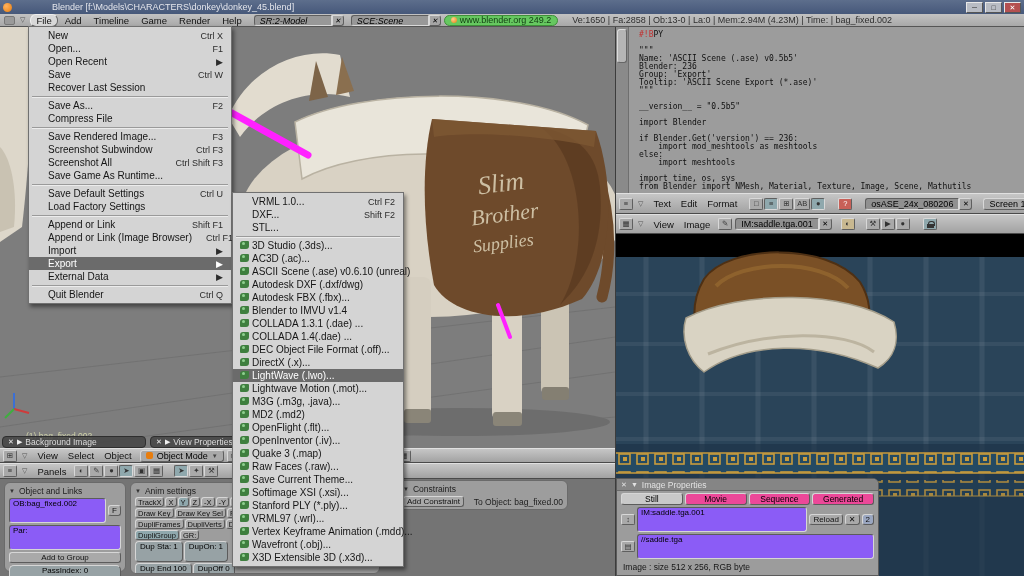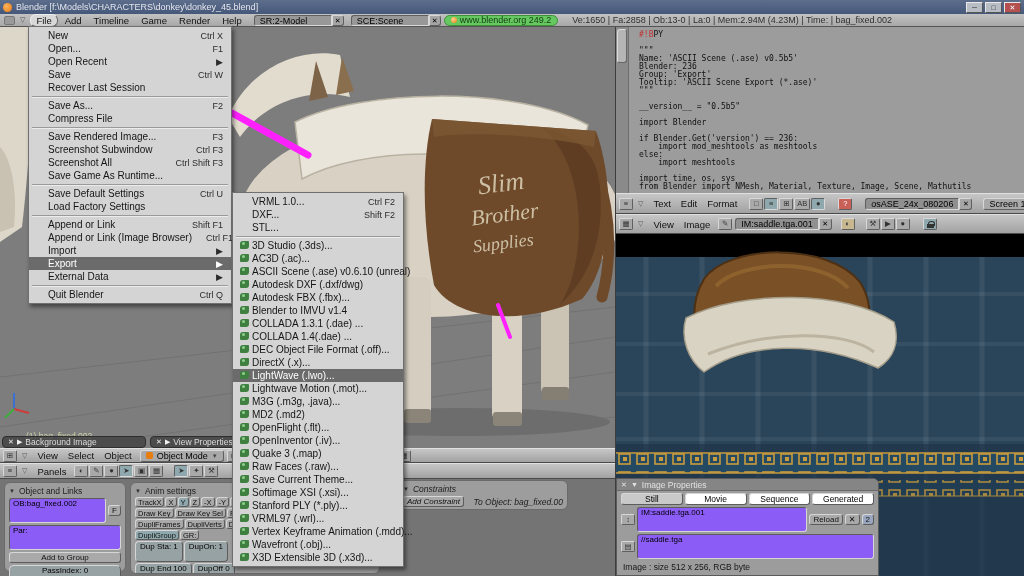--- a/index.html
+++ b/index.html
@@ -6,34 +6,34 @@
   *{box-sizing:border-box;}
   .screen{position:relative;width:1024px;height:576px;overflow:hidden;
     font-family:"Liberation Sans",sans-serif;color:#000;background:#7d7d7d;
     -webkit-font-smoothing:antialiased;}
   
   .titlebar{position:absolute;left:0;top:0;width:1024px;height:14px;
     background:linear-gradient(#5d6e8c,#46587a);display:flex;align-items:center;
     padding:0 3px;gap:4px;}
   .titlebar .blogo{width:9px;height:9px;border-radius:50%;
     background:radial-gradient(circle at 35% 35%,#ffb25e,#e87d0d);flex:0 0 auto;}
-  .titlebar .ttext{font-size:9px;color:#e4e6ec;white-space:nowrap;overflow:hidden;flex:1;}
+  .titlebar .ttext{font-size:9px;color:#e4e6ec;white-space:nowrap;overflow:hidden;flex:1;margin-left:36px;}
   .wbtn{width:17px;height:11px;font-size:7px;line-height:10px;text-align:center;
     background:#b8bcc4;border:1px solid;border-color:#e8e8e8 #555 #555 #e8e8e8;color:#222;}
   .wbtn.close{background:#b45050;color:#fff;}
   
   .topbar{position:absolute;left:0;top:14px;width:1024px;height:13px;
     background:linear-gradient(#c2c2c2,#a8a8a8);border-bottom:1px solid #555;
     display:flex;align-items:center;gap:3px;padding:0 4px;font-size:9px;}
   .tb-ic{width:11px;height:9px;border-radius:2px;background:#9a9a9a;
     border:1px solid #777;flex:0 0 auto;}
   .tb-menus{display:flex;gap:2px;align-items:center;}
   .tb-menus span{padding:0 5px;font-size:9.5px;color:#111;white-space:nowrap;}
   .tb-menus span:nth-of-type(1){background:#d8d8d8;border:1px solid;border-color:#efefef #666 #666 #efefef;border-radius:6px;}
-  .tb-field{display:flex;align-items:center;height:11px;margin-left:4px;}
+  .tb-field{display:flex;align-items:center;height:11px;margin-left:4px;font-style:italic;}
   .tb-field .fld{background:#989898;border:1px solid;border-color:#5f5f5f #d8d8d8 #d8d8d8 #5f5f5f;
     border-radius:3px 0 0 3px;padding:0 5px;font-size:9px;height:11px;line-height:10px;min-width:78px;}
   .tb-field .fx{width:12px;height:11px;background:#a5a5a5;border:1px solid;
     border-color:#d8d8d8 #5f5f5f #5f5f5f #d8d8d8;border-radius:0 3px 3px 0;
     font-size:7px;line-height:9px;text-align:center;}
   .verpill{display:flex;align-items:center;gap:3px;background:#66c860;border:1px solid #3f8f3a;
     border-radius:6px;height:11px;padding:0 6px;font-size:9px;color:#123d12;white-space:nowrap;}
   .verpill .dot{width:6px;height:6px;border-radius:50%;background:radial-gradient(circle at 35% 35%,#ffd28e,#e87d0d);}
   .stats{font-size:9px;color:#2e2e2e;white-space:nowrap;margin-left:11px;}
   
@@ -122,21 +122,21 @@
   .thdr{left:0;top:166px;width:409px;height:21px;}
   .ihdr{left:0;top:187px;width:409px;height:20px;}
   .imgcanvas{position:absolute;left:0;top:207px;width:409px;height:342px;background:#000;}
   
   .imgprops{position:absolute;left:0;top:244px;width:263px;height:98px;background:#9c9c9c;
     border:1px solid #5a5a5a;border-radius:0 6px 0 0;font-size:8.5px;z-index:50;}
   .ip-hdr{display:flex;align-items:center;gap:4px;height:12px;background:#858585;
     border-bottom:1px solid #6a6a6a;padding:0 4px;color:#e2e2e2;font-size:8.5px;border-radius:0 5px 0 0;}
   .ip-hdr .fh-ic{font-size:7px;}
   .ip-tabs{display:flex;gap:2px;padding:2px 4px 0 4px;}
-  .ip-tab{flex:1;text-align:center;background:#ffffff;border:1px solid;
+  .ip-tab{flex:1;text-align:center;background:#ec4899;border:1px solid;
     border-color:#d6d6d6 #5c5c5c #5c5c5c #d6d6d6;border-radius:3px;height:12px;line-height:11px;font-size:8.5px;}
   .ip-tab.on{background:#c9c9c9;}
   .ip-row{display:flex;gap:2px;padding:2px 4px 0 4px;align-items:center;}
   .ip-info{padding:3px 6px;font-size:8.5px;color:#161616;}
   .ip-toggles{display:flex;flex-wrap:wrap;width:110px;gap:2px;padding:2px 4px;}
   .ip-toggles .pbtn{flex:0 0 48px;text-align:center;background:#9fb6ba;}
 </style>
 </head>
 <body>
 
@@ -371,21 +371,21 @@
         </div>
       <div class="prow">
           <span class="pbtn">TimeOffset: 0.00</span>
           <span class="pbtn">Auto</span>
           <span class="pbtn">Ofs</span>
           <span class="pbtn">Ran</span>
         </div>
 
     </div>
 
-    <div class="panel" style="left:398px;top:17px;width:170px;height:30px;font-style:italic;">
+    <div class="panel" style="left:398px;top:17px;width:170px;height:30px;">
       <div class="ptitle">
         <span class="parr">▼</span>
         <span>Constraints</span>
       </div>
       <div class="prow">
         <span class="pbtn" style="width:72px;text-align:center;">Add Constraint</span>
         <span class="constr-note">To Object: bag_fixed.00</span>
       </div>
     </div>
   </div>

